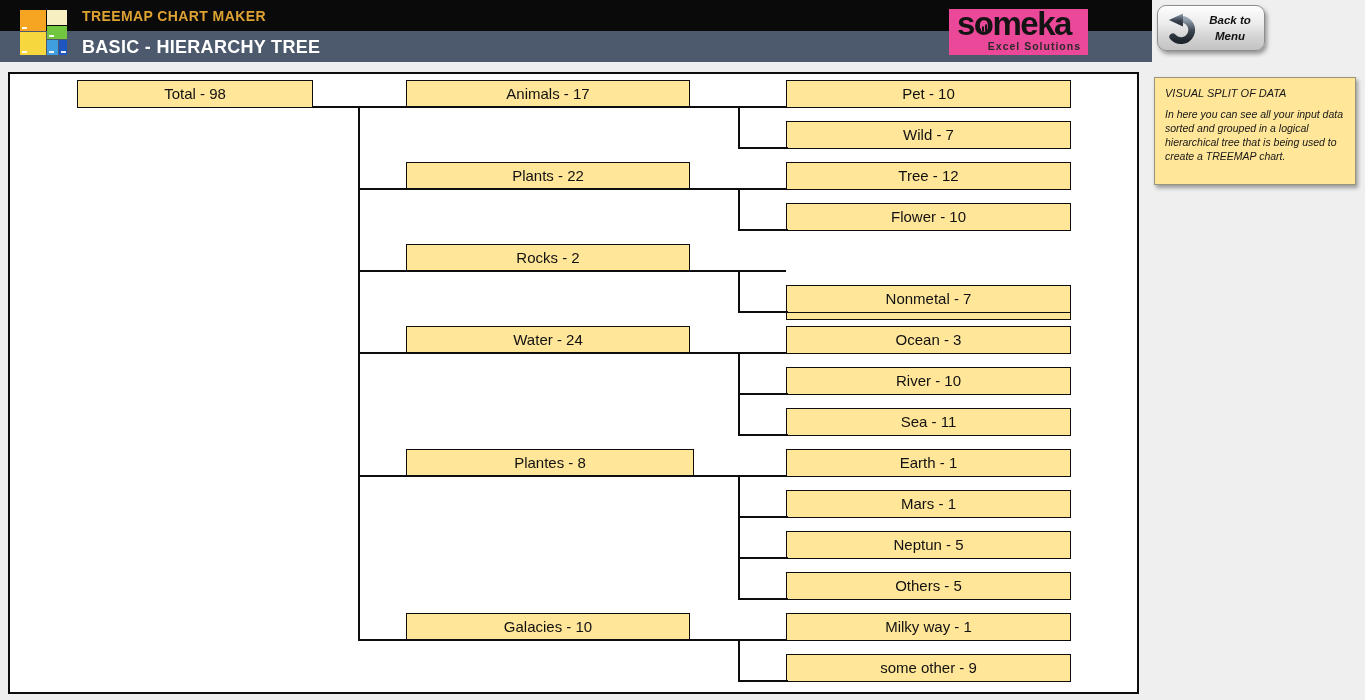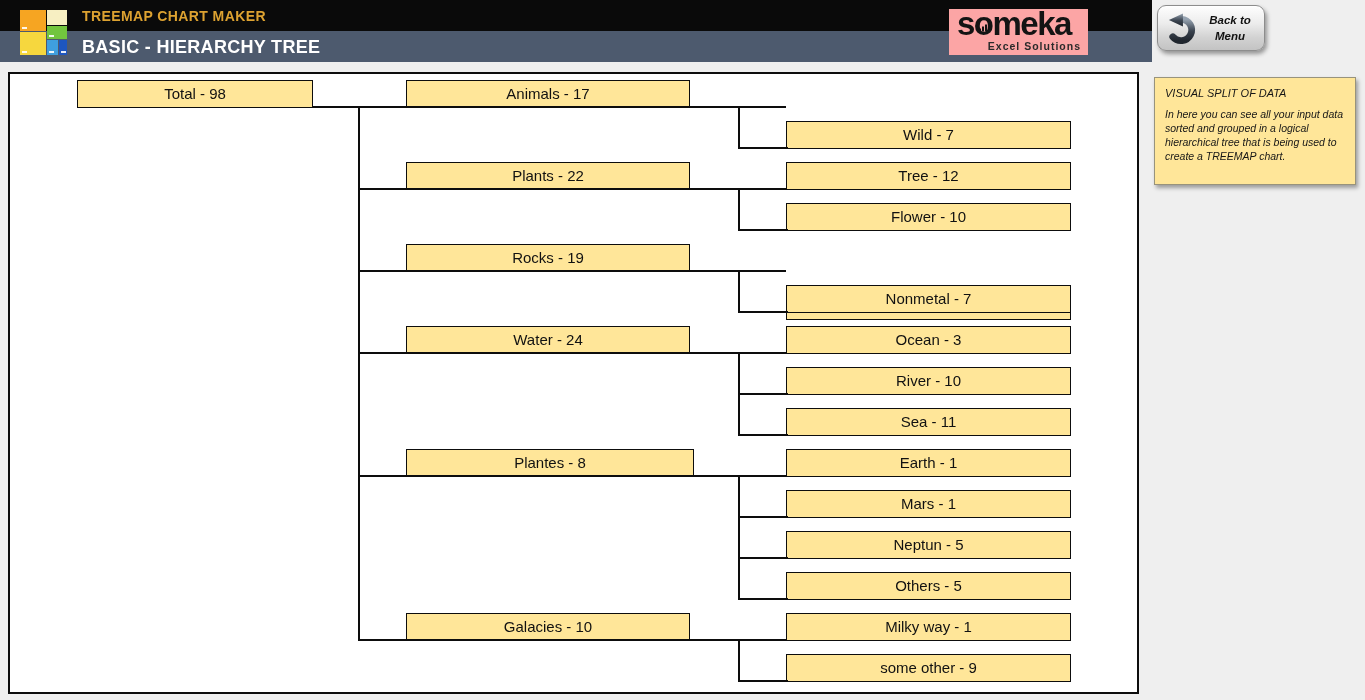--- a/index.html
+++ b/index.html
@@ -39,21 +39,21 @@
   .sq-yellow{left:0;top:22px;width:26px;height:23px;background:#f6d73e;}
   .sq-cream{left:27px;top:0;width:20px;height:15px;background:#f7efc2;}
   .sq-green{left:27px;top:16px;width:20px;height:13px;background:#72c53e;}
   .sq-lblue{left:27px;top:30px;width:11px;height:15px;background:#3f9fdf;}
   .sq-dblue{left:39px;top:30px;width:8px;height:15px;background:#1d56c0;}
   .tm-logo i{position:absolute;left:2px;bottom:2px;width:5px;height:2px;background:rgba(255,255,255,.9);}
 
   
   .someka-box{
     position:absolute;left:949px;top:9px;width:139px;height:46px;
-    background:#fca5a5;color:#111;overflow:hidden;
+    background:#ec4899;color:#111;overflow:hidden;
   }
   .someka-word{
     position:absolute;left:8px;top:-4px;
     font-size:33px;font-weight:700;letter-spacing:-1.5px;color:#141414;
   }
   .someka-word .o{position:relative;display:inline-block;}
   .someka-word .bars{
     position:absolute;left:50%;top:60%;transform:translate(-50%,-50%);
     display:flex;align-items:flex-end;gap:1px;
   }
@@ -158,29 +158,30 @@
   <span class="back-label">Back to Menu</span>
 </button>
 
 <div class="canvas" id="tree-canvas">
     <div class="tree-box" style="left: 67px; top: 6px; width: 236px;">Total - 98</div>
     <div class="tl" style="left: 303px; top: 32px; width: 47px; height: 2px;"></div>
     <div class="tl" style="left: 348px; top: 32px; width: 2px; height: 535px;"></div>
     <div class="tree-box" style="left: 396px; top: 6px; width: 284px;">Animals - 17</div>
     <div class="tl" style="left: 348px; top: 32px; width: 428px; height: 2px;"></div>
     <div class="tl" style="left: 728px; top: 32px; width: 2px; height: 43px;"></div>
+    <div class="tree-box" style="left: 776px; top: 6px; width: 285px;">Pet - 10</div>
     <div class="tree-box" style="left: 776px; top: 47px; width: 285px;">Wild - 7</div>
     <div class="tl" style="left: 728px; top: 73px; width: 50px; height: 2px;"></div>
     <div class="tree-box" style="left: 396px; top: 88px; width: 284px;">Plants - 22</div>
     <div class="tl" style="left: 348px; top: 114px; width: 428px; height: 2px;"></div>
     <div class="tl" style="left: 728px; top: 114px; width: 2px; height: 43px;"></div>
     <div class="tree-box" style="left: 776px; top: 88px; width: 285px;">Tree - 12</div>
     <div class="tree-box" style="left: 776px; top: 129px; width: 285px;">Flower - 10</div>
     <div class="tl" style="left: 728px; top: 155px; width: 50px; height: 2px;"></div>
-    <div class="tree-box" style="left: 396px; top: 170px; width: 284px;">Rocks - 19</div>
+    <div class="tree-box" style="left: 396px; top: 170px; width: 284px;">Rocks - 2</div>
     <div class="tl" style="left: 348px; top: 196px; width: 428px; height: 2px;"></div>
     <div class="tl" style="left: 728px; top: 196px; width: 2px; height: 43px;"></div>
     <div class="tree-box" style="left: 776px; top: 170px; width: 285px; margin-top: 48px;">Metal - 10</div>
     <div class="tree-box" style="left: 776px; top: 211px; width: 285px;">Nonmetal - 7</div>
     <div class="tl" style="left: 728px; top: 237px; width: 50px; height: 2px;"></div>
     <div class="tree-box" style="left: 396px; top: 252px; width: 284px;">Water - 24</div>
     <div class="tl" style="left: 348px; top: 278px; width: 428px; height: 2px;"></div>
     <div class="tl" style="left: 728px; top: 278px; width: 2px; height: 84px;"></div>
     <div class="tree-box" style="left: 776px; top: 252px; width: 285px;">Ocean - 3</div>
     <div class="tree-box" style="left: 776px; top: 293px; width: 285px;">River - 10</div>

